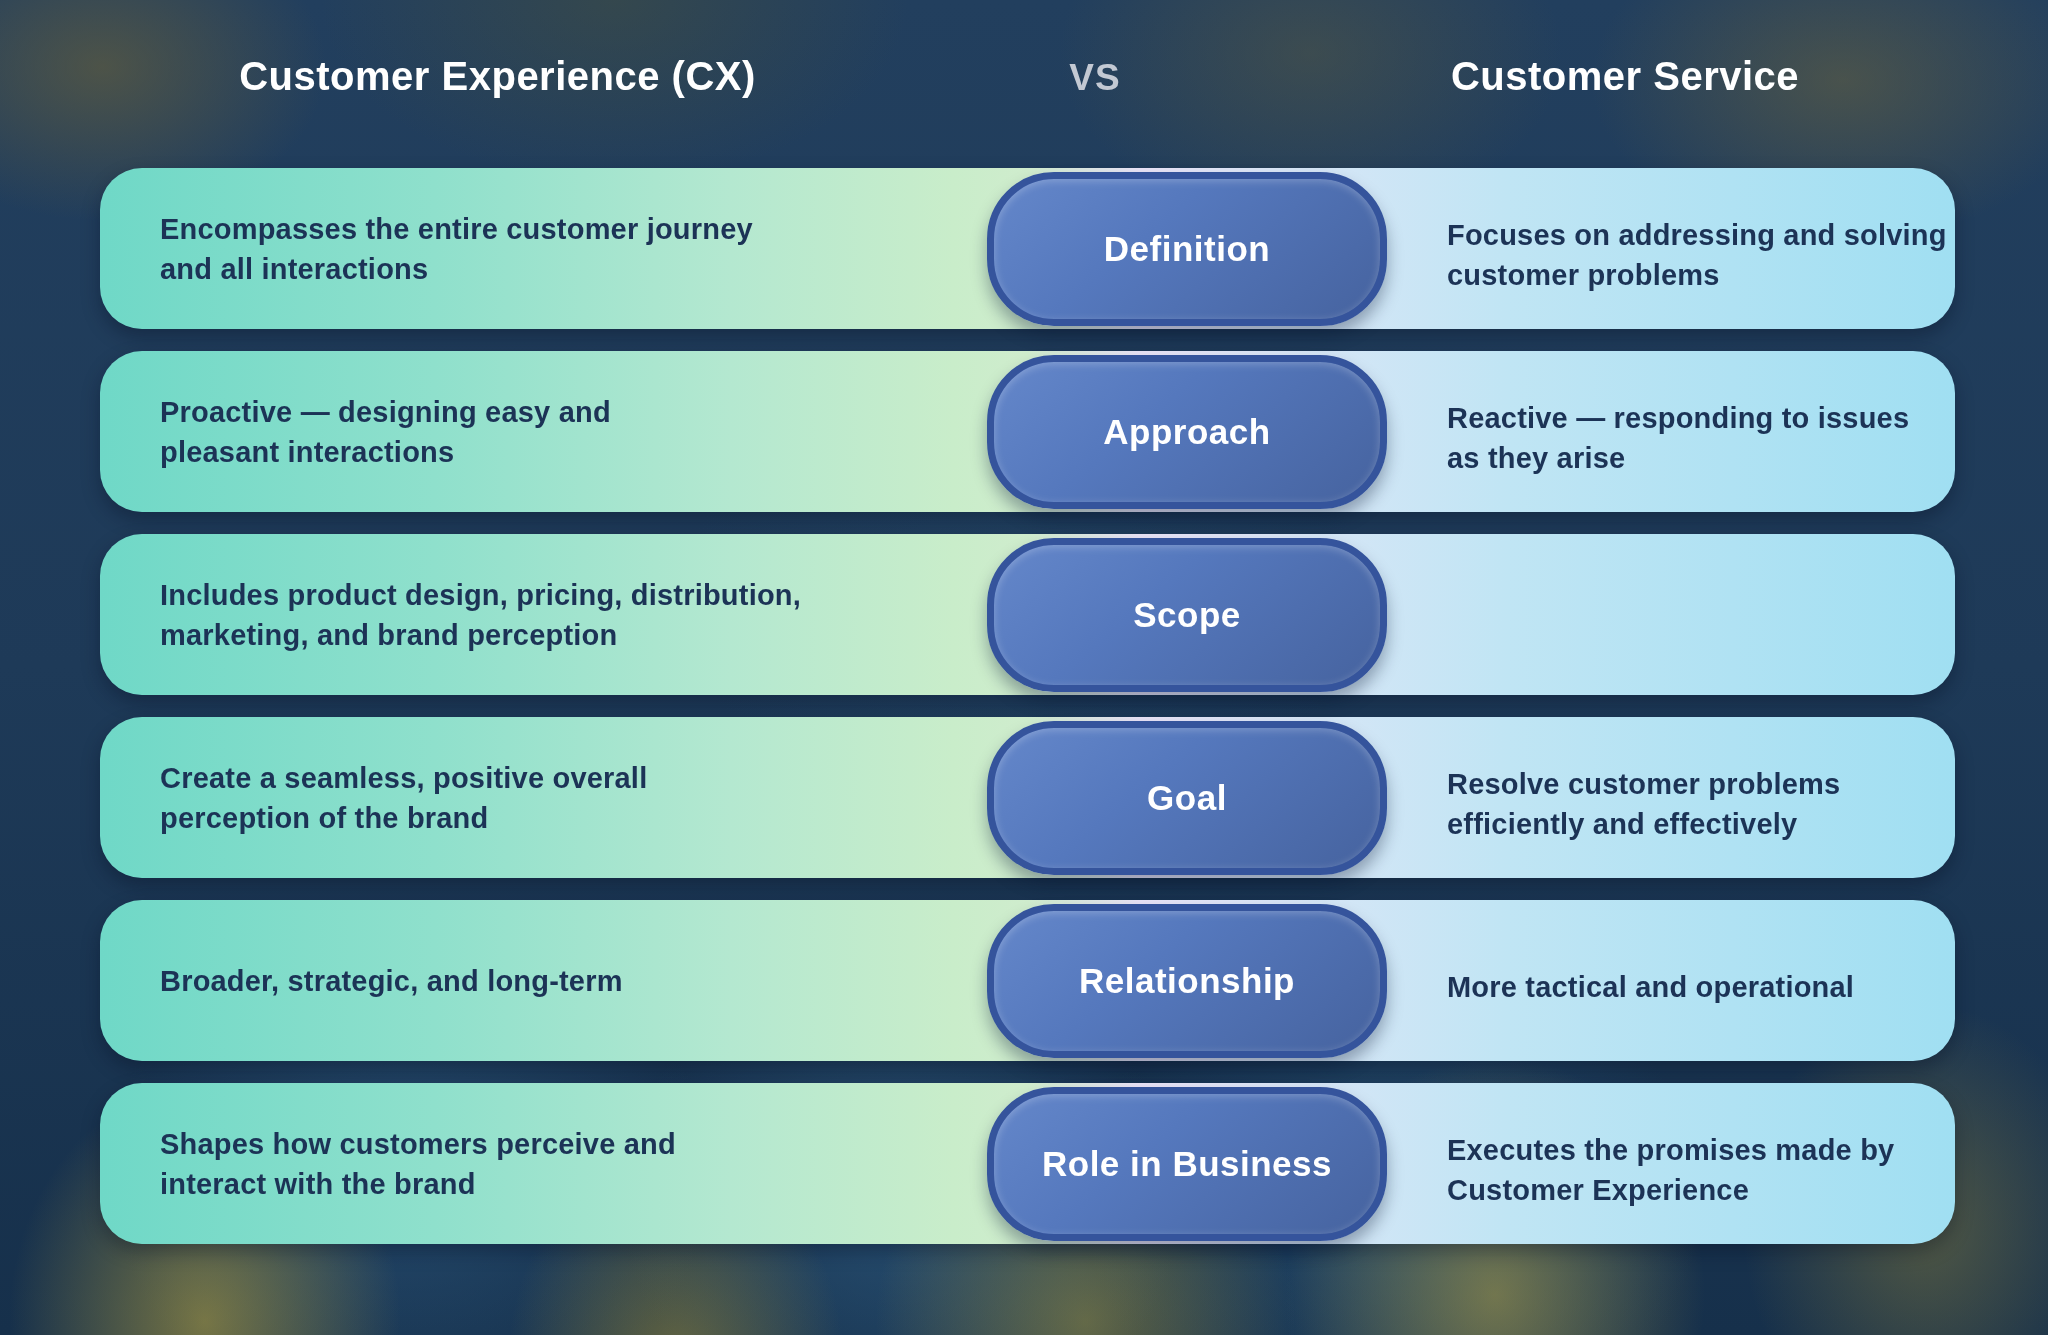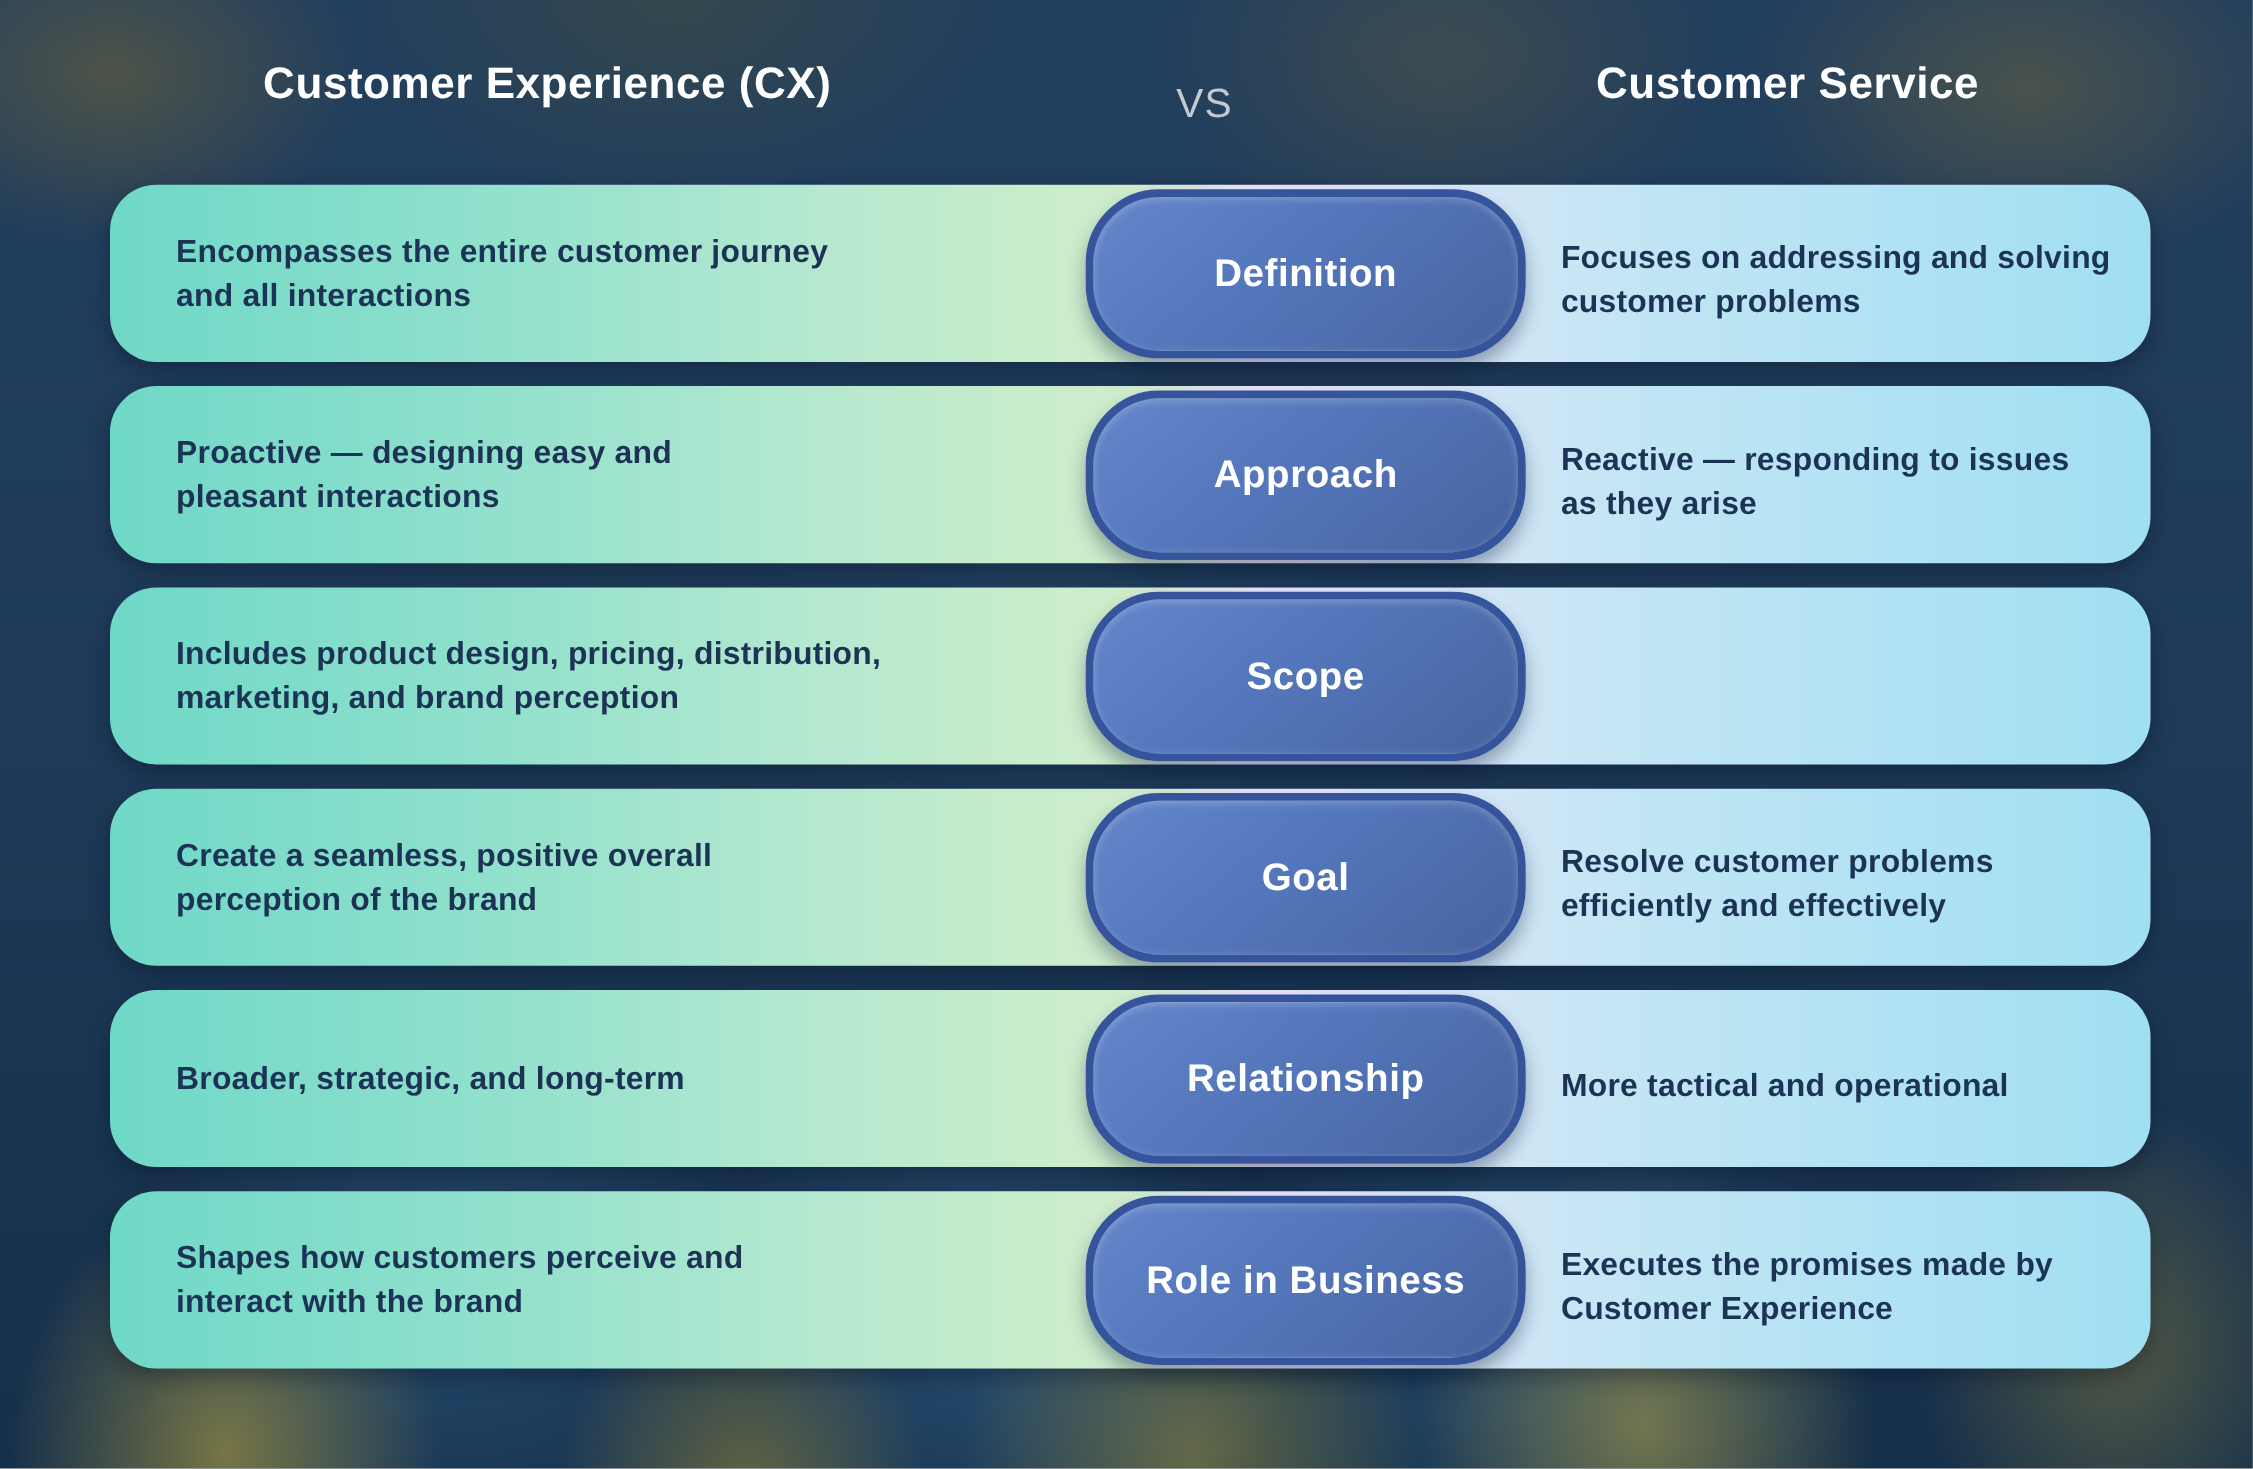--- a/index.html
+++ b/index.html
@@ -36,29 +36,29 @@
     color: #ffffff;
     font-size: 40px;
     font-weight: bold;
     letter-spacing: 0.5px;
   }
   #cx-title { left: 100px;  width: 795px; }
   #cs-title { left: 1295px; width: 660px; }
 
   #vs-label {
     position: absolute;
-    top: 68px;
+    top: 52px;
     left: 995px;
     width: 200px;
     height: 52px;
     line-height: 52px;
     text-align: center;
     color: #c3c9d3;
     font-size: 37px;
-    font-weight: normal;
+    font-weight: bold;
     letter-spacing: 1px;
   }
 
   #rows {
     position: absolute;
     top: 168px;
     left: 100px;
     width: 1855px;
   }
 
@@ -91,21 +91,21 @@
   }
   .cell.left {
     width: 887px;
     box-sizing: border-box;
     padding-left: 60px;
     flex-shrink: 0;
   }
   .cell.right {
     flex: 1;
     box-sizing: border-box;
-    padding-left: 32px;
+    padding-left: 60px;
     margin-top: 12px;
   }
 
   .pill {
     width: 400px;
     height: 154px;
     flex-shrink: 0;
     box-sizing: border-box;
     border-radius: 67px;
     border: 7px solid #35549c;

